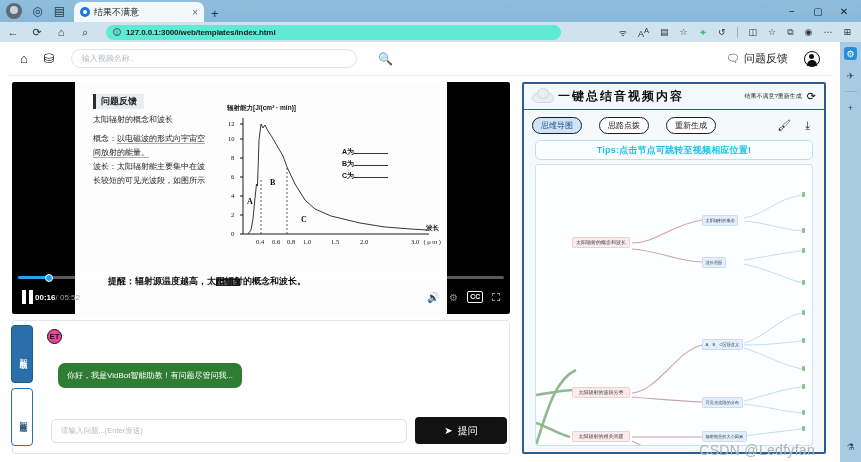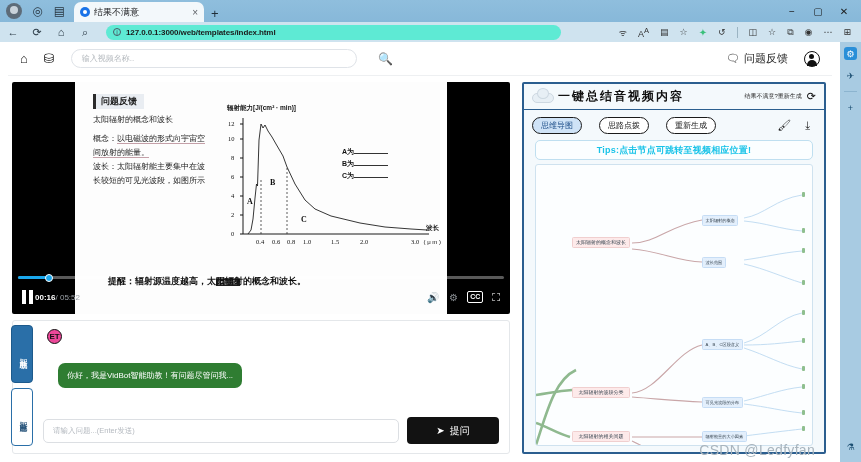--- a/index.html
+++ b/index.html
@@ -174,21 +174,21 @@
   .vtab.active { background: #2a6fa8; color: #fff; border: 1px solid #1d5a8c; }
   .vtab.inactive { background: #fff; color: #1f4d75; border: 1px solid #2a6fa8; }
   .bot-row { position: absolute; left: 34px; top: 8px; display: flex;
              align-items: flex-start; gap: 8px; }
   .bot-avatar { width: 15px; height: 15px; border-radius: 50%; border: 1.6px solid #111;
                 color: #111; font-size: 8px; font-weight: bold; display: flex;
                 align-items: center; justify-content: center; background: #ec4899; }
   .bot-bubble { margin-top: 14px; margin-left: -23px; background: #2f7d32; color: #fff;
                 font-size: 8px; padding: 7px 9px; border-radius: 7px;
                 max-width: 215px; line-height: 11px; }
-  .chat-input-row { position: absolute; left: 30px; bottom: 9px; width: 456px;
+  .chat-input-row { position: absolute; left: 38px; bottom: 9px; width: 456px;
                     display: flex; align-items: center; gap: 8px; }
   .chat-input { flex: 1 1 auto; height: 24px; border: 1px solid #dcdfe3;
                 border-radius: 5px; display: flex; align-items: center; padding: 0 9px; }
   .chat-input .ph { font-size: 7.5px; color: #b5bac0; }
   .ask-btn { width: 92px; height: 27px; background: #121212; color: #fff;
              border-radius: 4px; font-size: 10px; display: flex;
              align-items: center; justify-content: center; gap: 5px; }
 
   
   .right-panel {

